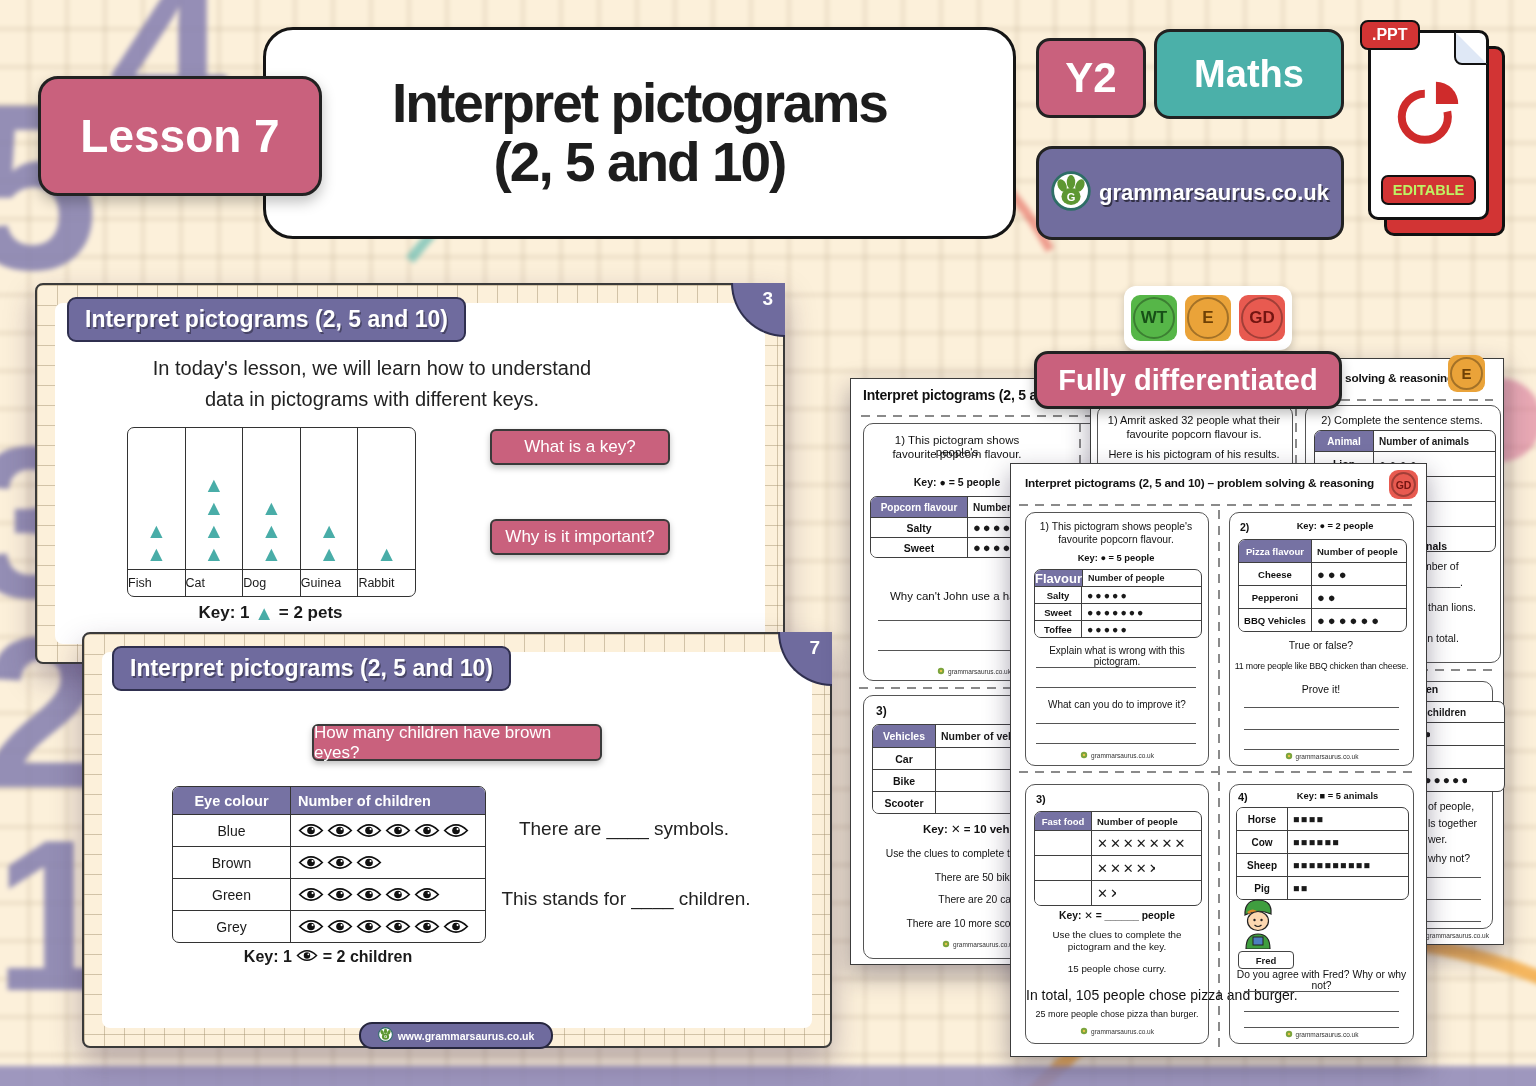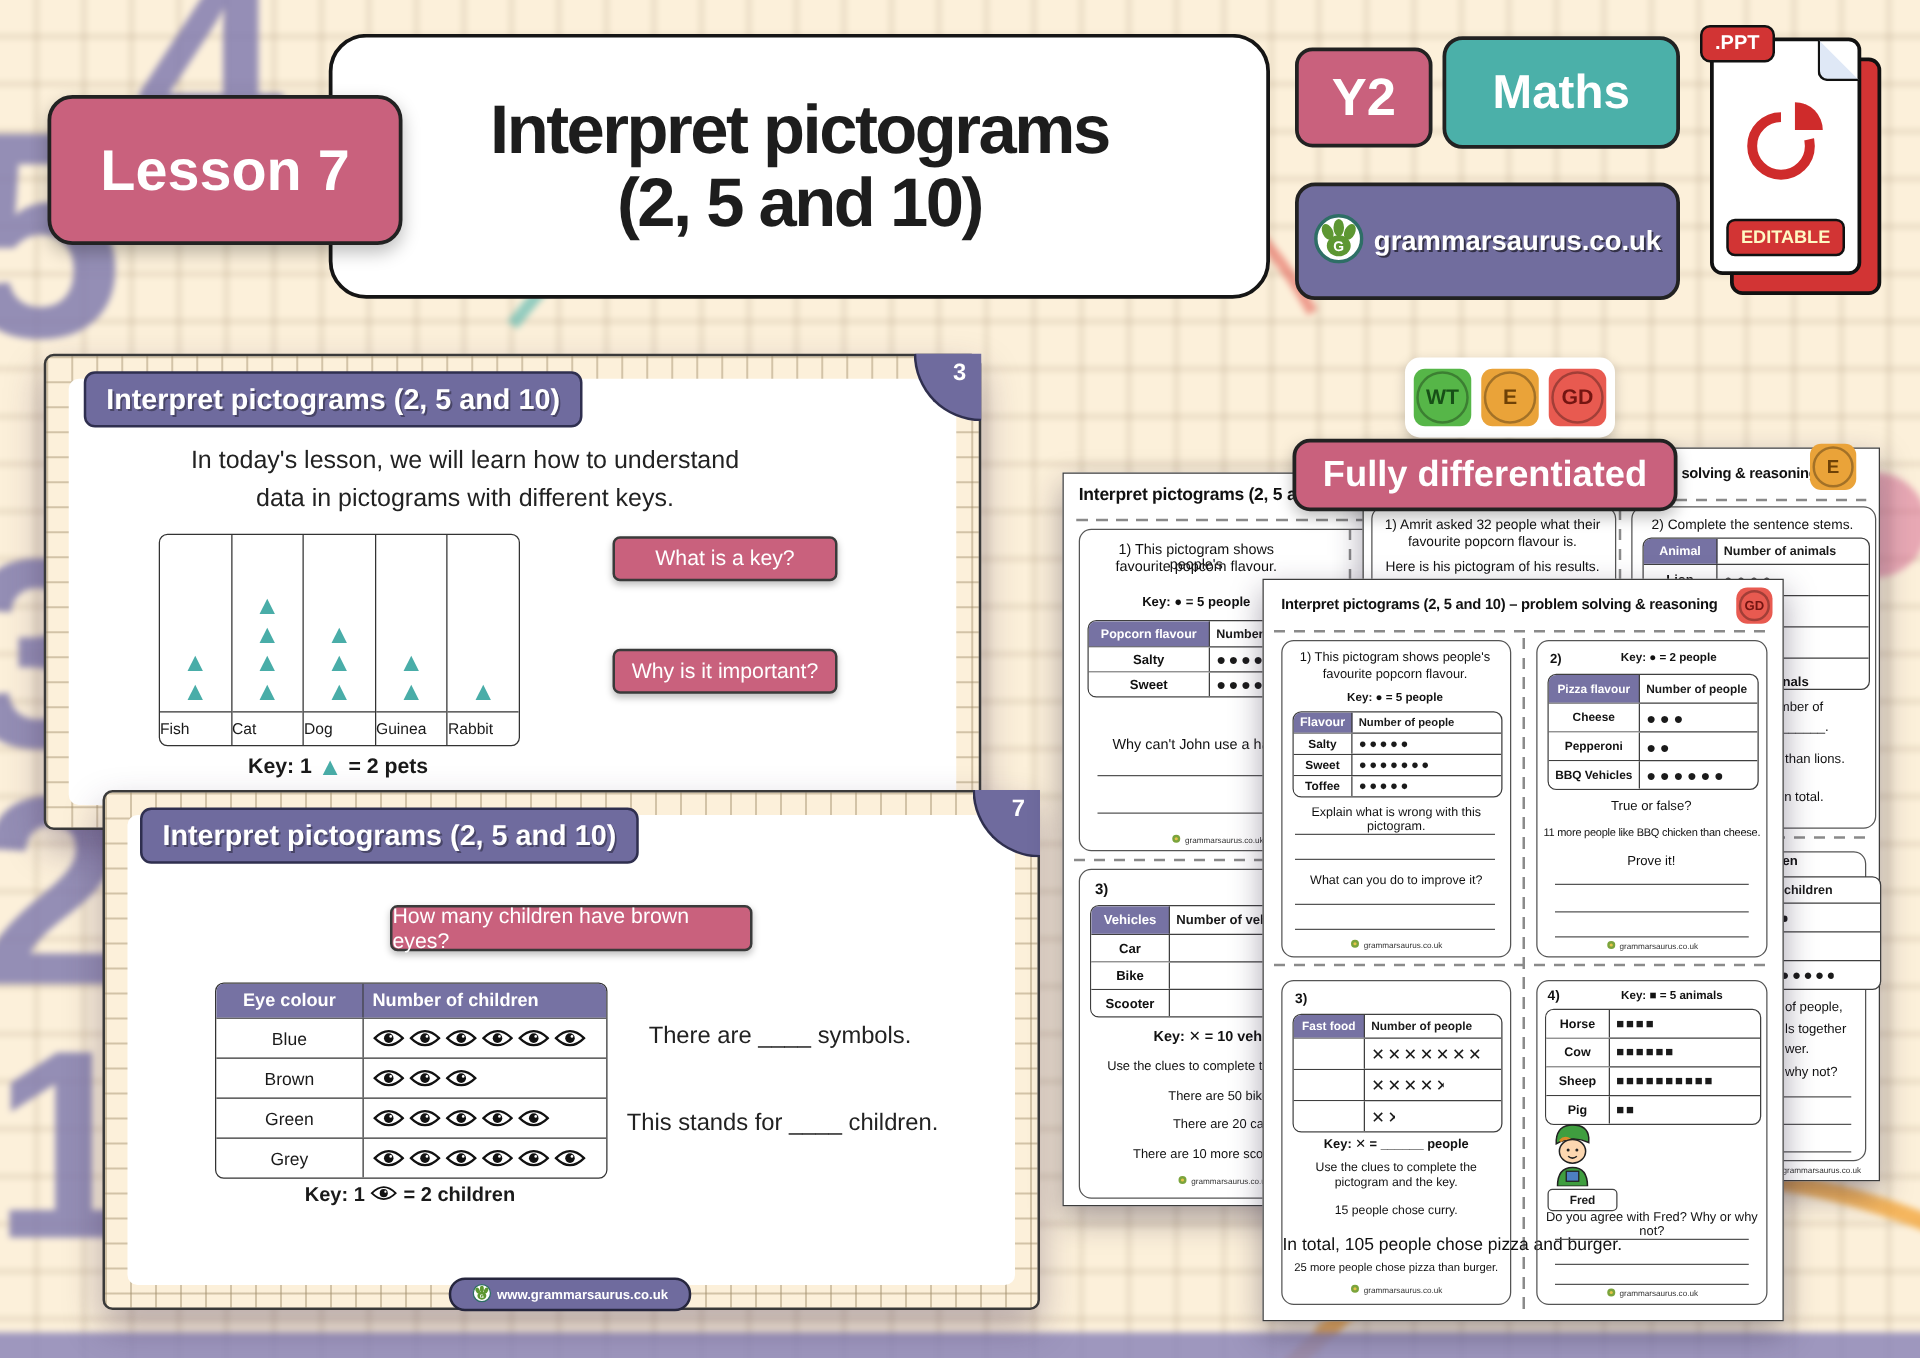--- a/index.html
+++ b/index.html
@@ -38,21 +38,21 @@
     border-radius:16px;display:flex;align-items:center;justify-content:center;gap:8px;z-index:30;}
   #brand-badge .site{color:#fff;font-size:22px;font-weight:800;text-shadow:1.5px 1.5px 0 rgba(0,0,0,.55);}
   #ppt-icon{position:absolute;left:1368px;top:30px;width:134px;height:202px;z-index:30;}
   #ppt-back{position:absolute;left:16px;top:16px;width:115px;height:184px;background:#d23434;border:3px solid #111;border-radius:10px;}
   #ppt-front{position:absolute;left:0;top:0;width:115px;height:184px;background:#fff;border:3px solid #111;border-radius:10px;}
   #ppt-fold{position:absolute;right:-2px;top:-2px;width:30px;height:30px;background:#dfe8f6;border:2.5px solid #111;
     clip-path:polygon(0 0,100% 100%,0 100%);border-radius:0 0 0 8px;}
   #ppt-tab{position:absolute;left:-8px;top:-10px;background:#d23434;color:#fff;font-weight:800;font-size:16px;
     padding:4px 10px;border-radius:8px;border:2.5px solid #111;}
   #ppt-pie{position:absolute;left:22px;top:44px;}
-  #ppt-editable{position:absolute;left:10px;bottom:12px;right:10px;background:#d23434;color:#fef9c3;font-weight:800;
+  #ppt-editable{position:absolute;left:10px;bottom:12px;right:10px;background:#d23434;color:#bef264;font-weight:800;
     font-size:14.5px;text-align:center;padding:5px 0;border-radius:7px;border:2.5px solid #111;}
   
   #diff-box{position:absolute;left:1124px;top:286px;width:168px;height:64px;background:#fff;border-radius:12px;
     display:flex;align-items:center;justify-content:center;gap:8px;box-shadow:0 4px 10px rgba(0,0,0,.2);z-index:21;}
   #diff-box .medal{width:46px;height:46px;font-size:17px;}
   #diff-banner{position:absolute;left:1034px;top:351px;width:302px;height:52px;border:3px solid #222;border-radius:14px;
     display:flex;align-items:center;justify-content:center;color:#fff;font-size:29px;font-weight:800;z-index:22;
     box-shadow:0 5px 12px rgba(0,0,0,.25);}
   
   .slide{position:absolute;background-color:#fcf0da;border:2.5px solid #3a3a3a;border-radius:8px;
@@ -572,21 +572,21 @@
     <div class="hdash" style="left:8px;top:40px;width:399px;"></div>
     <div class="vdash" style="left:207px;top:46px;height:538px;"></div>
     <div class="hdash" style="left:8px;top:307px;width:399px;"></div>
 
     <div class="qbox" style="left:14px;top:48px;width:182px;height:252px;">
       <div class="qtxt" style="left:4px;top:8px;width:172px;font-size:10.3px;">1) This pictogram shows people's</div>
       <div class="qtxt" style="left:4px;top:21px;width:172px;font-size:10.3px;">favourite popcorn flavour.</div>
       <div class="qtxt b" style="left:4px;top:40px;width:172px;font-size:9.3px;">Key:  ●  = 5 people</div>
       <div class="wtab" id="gdq1t" style="left:8px;top:56px;width:166px;">
           <div class="trow thead" style="height:16px">
-      <div class="tc1" style="flex:0 0 46px;font-size:10px">Flavour</div>
+      <div class="tc1" style="flex:0 0 46px;font-size:13px">Flavour</div>
       <div class="tc2" style="font-size:9px">Number of people</div>
           </div>
           <div class="trow" style="height:16px">
       <div class="tc1" style="flex:0 0 46px;font-size:9.5px;background:#fff;color:#111">Salty</div>
       <div class="tc2">
               <span class="syms">
                 <span class="sym" style="font-size:10.5px;margin-right:2px">●</span>
                 <span class="sym" style="font-size:10.5px;margin-right:2px">●</span>
                 <span class="sym" style="font-size:10.5px;margin-right:2px">●</span>
                 <span class="sym" style="font-size:10.5px;margin-right:2px">●</span>

